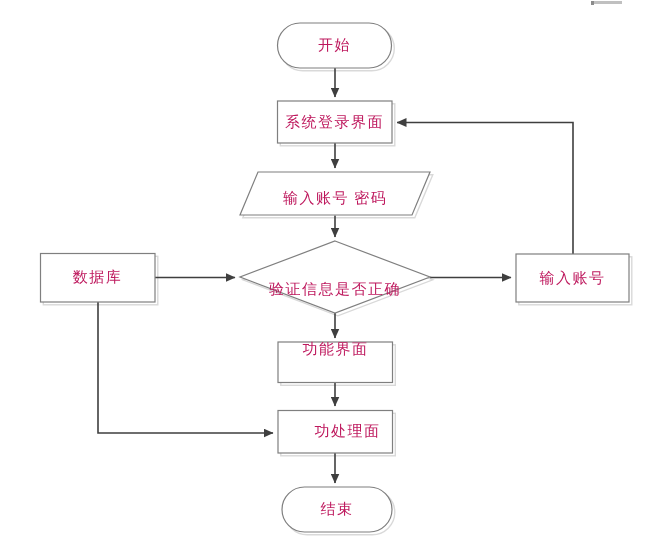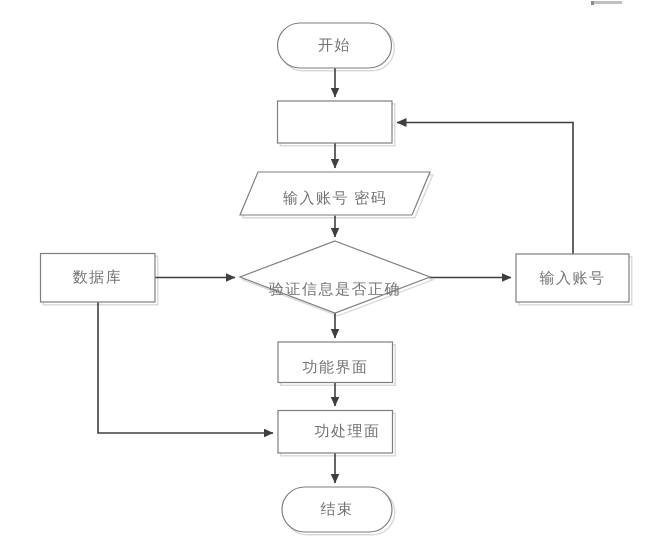--- a/index.html
+++ b/index.html
@@ -13,21 +13,21 @@
   }
   #diagram-svg { position: absolute; left: 0; top: 0; }
   .node-label {
     position: absolute;
     display: flex;
     flex-direction: column;
     align-items: center;
     justify-content: center;
     font-size: 15px;
     letter-spacing: 1.5px;
-    color: #737373;
+    color: #be185d;
     text-align: center;
     line-height: 21px;
     white-space: nowrap;
     pointer-events: none;
   }
   .shape-main { fill: #ffffff; stroke: #7f7f7f; stroke-width: 1.2; }
   .shape-shadow { fill: none; stroke: #d9d9d9; stroke-width: 1.4; }
   .connector { fill: none; stroke: #3f3f3f; stroke-width: 1.6; }
   #artifact-bar {
     position: absolute;
@@ -87,38 +87,41 @@
     <rect class="shape-main" x="516" y="254" width="113" height="48"></rect>
     <rect class="shape-main" x="278" y="342" width="114.5" height="40.5"></rect>
     <rect class="shape-main" x="278" y="410.5" width="114.5" height="42.5"></rect>
     <rect class="shape-main" x="282" y="487" width="110" height="45" rx="22.5"></rect>
   </svg>
 
   <div class="node-label" style="left:277px; top:23px; width:115px; height:45px;">
     <span>开始</span>
   </div>
 
+  <div class="node-label" style="left:277px; top:101px; width:115px; height:42px;">
+    <span>系统登录界面</span>
+  </div>
 
   <div class="node-label" style="left:250px; top:172px; width:170px; height:53px;">
     <span>输入账号 密码</span>
   </div>
 
   <div class="node-label" style="left:245px; top:267px; width:180px; height:44px;">
     <span>验证信息是否正确</span>
   </div>
 
   <div class="node-label" style="left:40px; top:253px; width:115px; height:49px;">
     <span>数据库</span>
   </div>
 
   <div class="node-label" style="left:516px; top:254px; width:113px; height:48px;">
     <span>输入账号</span>
   </div>
 
-  <div class="node-label" style="left:278px; top:354px; width:115px; height:27px;">
+  <div class="node-label" style="left:278px; top:336px; width:115px; height:27px;">
     <span>功能界面</span>
   </div>
 
   <div class="node-label" style="left:278px; top:410px; width:115px; height:43px;margin-left:12px;">
     <span>功处理面</span>
   </div>
 
   <div class="node-label" style="left:282px; top:487px; width:110px; height:45px;text-align:center;">
     <span>结束</span>
   </div>

